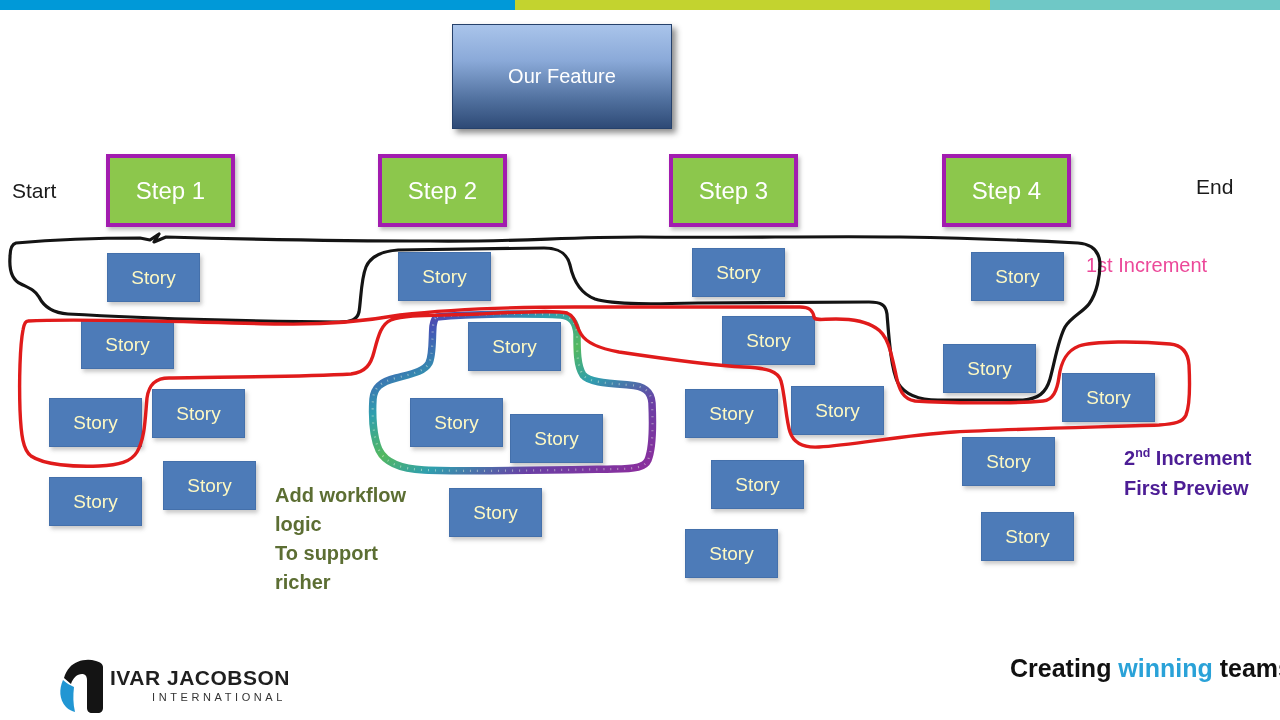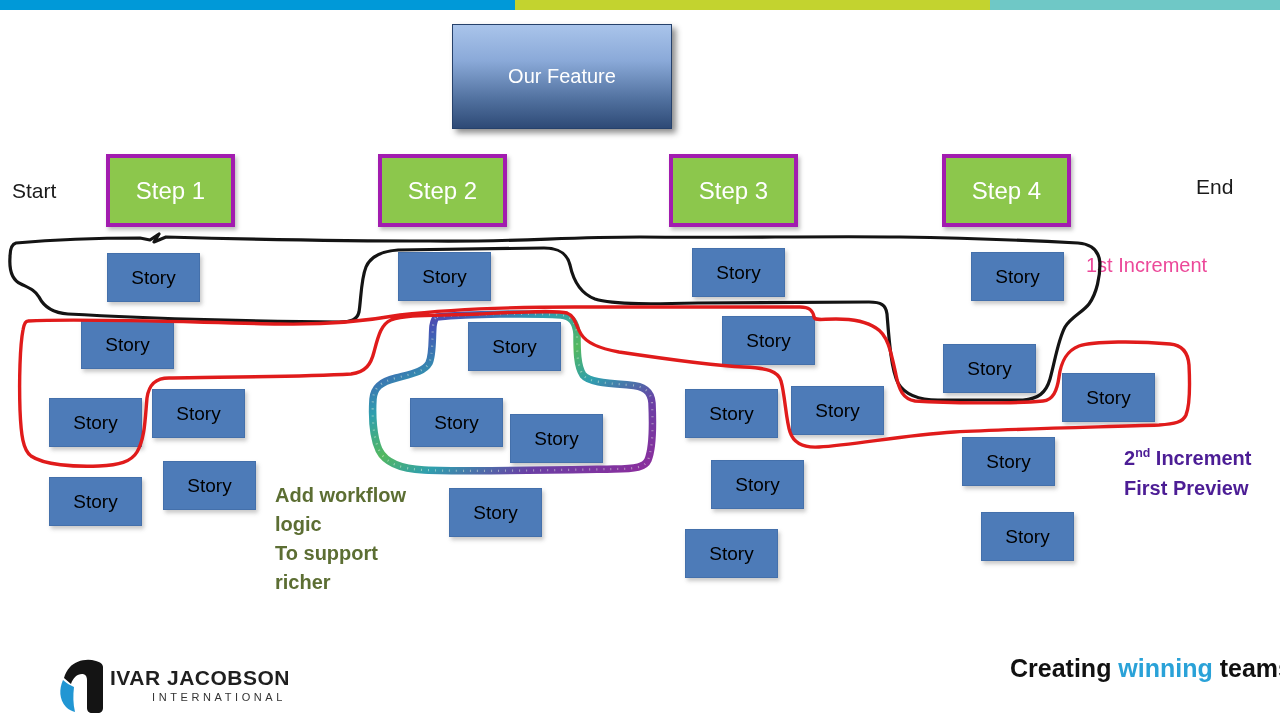--- a/index.html
+++ b/index.html
@@ -9,21 +9,21 @@
   .tseg{position:absolute;top:0;height:10px}
   .box{position:absolute;display:flex;align-items:center;justify-content:center;
        color:#fff;z-index:2;text-align:right}
   .feature{left:452px;top:24px;width:218px;height:103px;font-size:20px;
        background:linear-gradient(180deg,#a9c4ea 0%,#8aa9d8 35%,#51719f 72%,#2e4a76 100%);
        border:1px solid #26416b;box-shadow:4px 4px 6px rgba(0,0,0,.45)}
   .step{top:154px;width:121px;height:65px;font-size:24px;background:#8cc74c;
        border:4px solid #a21caf;box-shadow:2px 3px 4px rgba(90,90,90,.4)}
   .story{position:absolute;width:91px;height:47px;background:#4d7bb8;border:1px solid #4470ab;
        box-shadow:2px 3px 4px rgba(100,100,100,.35);display:flex;align-items:center;
-       justify-content:center;color:#000000;font-size:19px;z-index:2}
+       justify-content:center;color:#fef9c3;font-size:19px;z-index:2}
   .label{position:absolute;color:#1a1a1a;z-index:4;white-space:nowrap}
   .bold{font-weight:bold}
   sup{font-size:62%;vertical-align:super;line-height:0}
   #ink{position:absolute;left:0;top:0;z-index:6;pointer-events:none}
   .logo-main{position:absolute;left:110px;top:666px;font-size:21px;font-weight:bold;
        color:#1f1f1f;letter-spacing:.5px;z-index:4}
   .logo-sub{position:absolute;left:152px;top:691px;font-size:11px;color:#333;
        letter-spacing:3.6px;z-index:4}
   .tagline{position:absolute;left:1010px;top:654px;font-size:25px;font-weight:bold;
        color:#111;z-index:4;white-space:nowrap}

